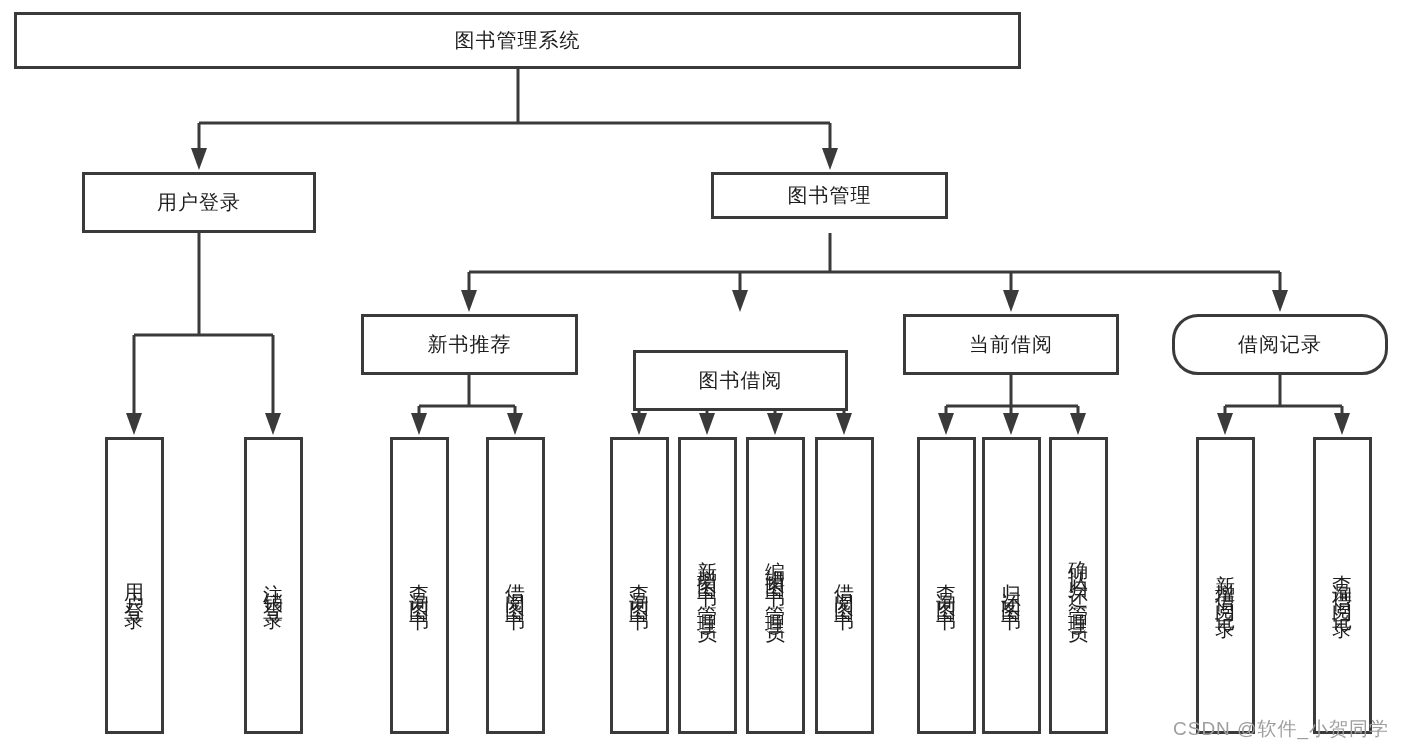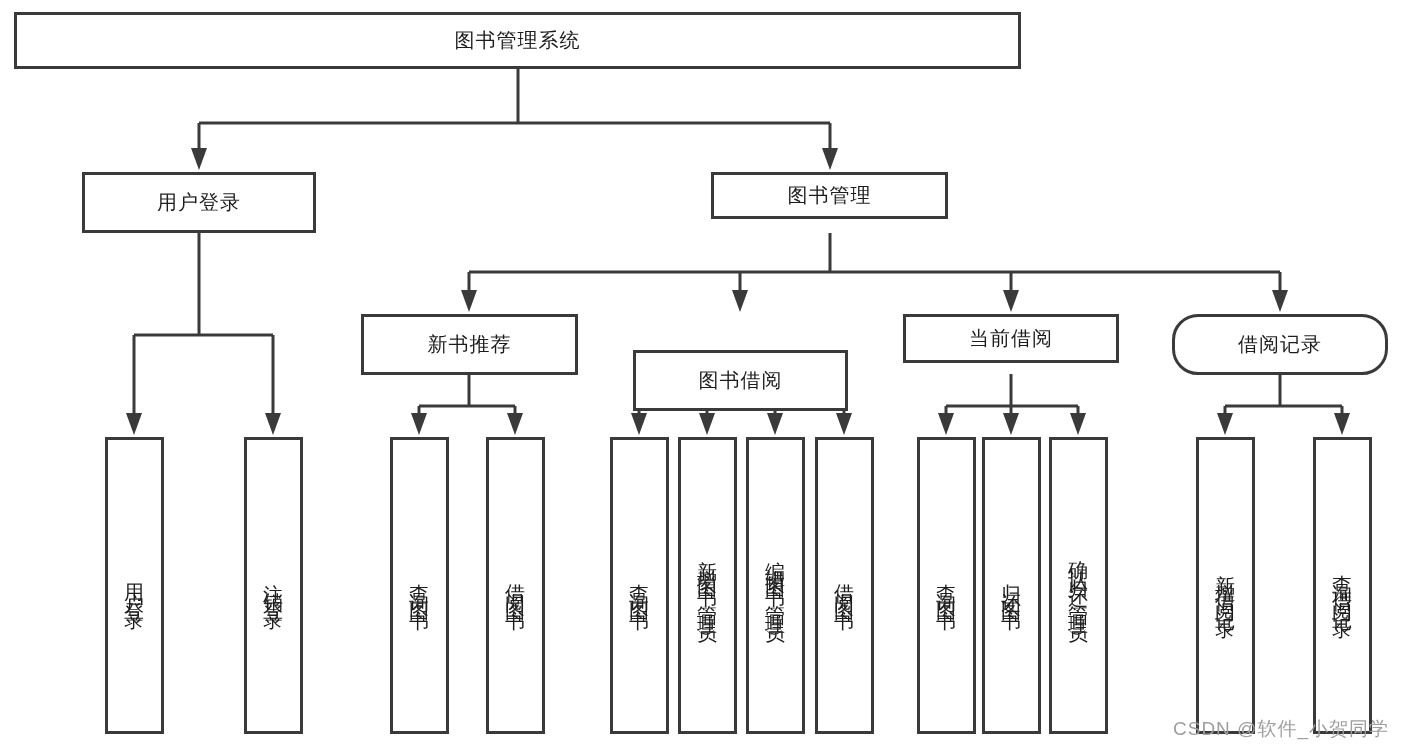--- a/index.html
+++ b/index.html
@@ -123,21 +123,21 @@
   <div class="node" style="left:711px; top:172px; width:237px; height:47px;">
     <span>图书管理</span>
   </div>
 
   <div class="node" style="left:361px; top:314px; width:217px; height:61px;">
     <span>新书推荐</span>
   </div>
   <div class="node" style="left:633px; top:314px; width:215px; height:61px;margin-top:36px;">
     <span>图书借阅</span>
   </div>
-  <div class="node" style="left:903px; top:314px; width:216px; height:49px;text-align:right;">
+  <div class="node" style="left:903px; top:314px; width:216px; height:61px;text-align:right;">
     <span>当前借阅</span>
   </div>
   <div class="node" style="left:1172px; top:314px; width:216px; height:61px;border-radius:26px;">
     <span>借阅记录</span>
   </div>
 
   <div class="leaf" style="left:105px;">
     <span class="vtext">用户登录</span>
   </div>
   <div class="leaf" style="left:244px;">

